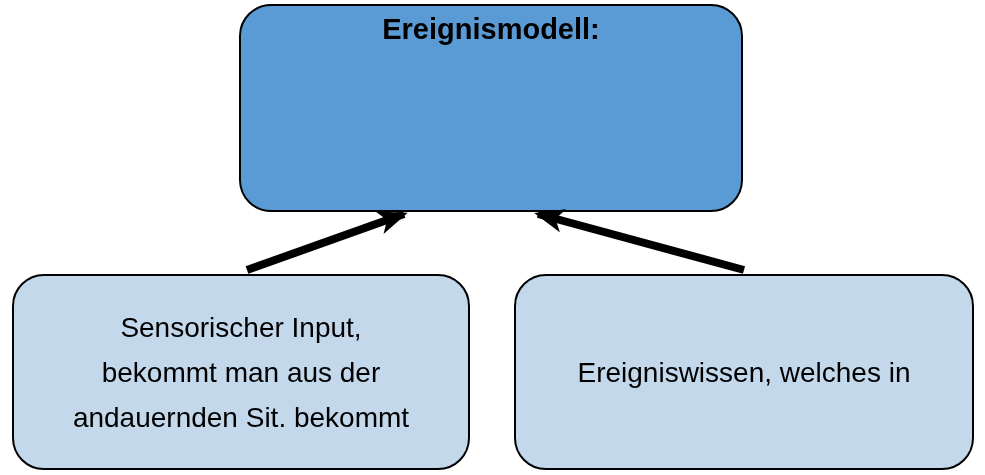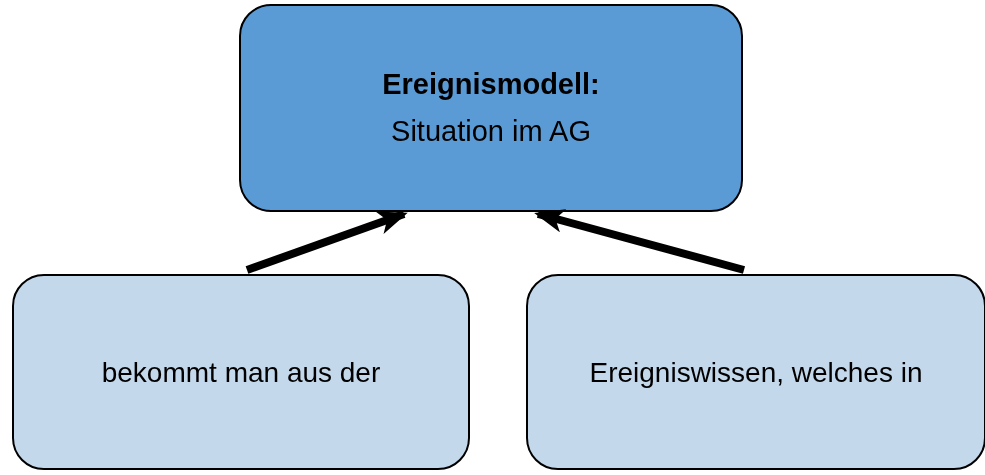--- a/index.html
+++ b/index.html
@@ -27,54 +27,56 @@
     text-align: center;
   }
   .node-top {
     left: 239px;
     top: 4px;
     width: 504px;
     height: 208px;
     background: var(--top_box_fill, #5b9bd5);
     font-size: 29px;
     line-height: 47px;
+    justify-content: space-between;
   }
   .node-bottom {
     top: 274px;
     width: 458px;
     height: 196px;
     background: var(--bottom_box_fill, #c4d8ec);
     font-size: 28px;
     line-height: 45px;
   }
   .node-bottom-left  { left: 12px; }
-  .node-bottom-right { left: 526px; width: 460px; }
+  .node-bottom-right { left: 514px; width: 460px; }
   .node-title {
     font-weight: bold;
   }
   .node-line {
     white-space: nowrap;
   }
   svg.arrows {
     position: absolute;
     left: 0;
     top: 0;
     pointer-events: none;
   }
 </style>
 </head>
 <body style="--background: #ffffff; --top_box_fill: #5b9bd5; --bottom_box_fill: #c4d8ec; --border: #000000; --arrow: #000000; --text: #000000;">
 
 <div class="node node-top">
   <div class="node-title">Ereignismodell:</div>
-  <div class="node-line">Situation im AG</div>
 </div>
 
 <div class="node node-bottom node-bottom-left">
+  <div class="node-line">Sensorischer Input,</div>
   <div class="node-line">bekommt man aus der</div>
+  <div class="node-line">andauernden Sit. bekommt</div>
 </div>
 
 <div class="node node-bottom node-bottom-right">
   <div class="node-line">Ereigniswissen, welches in</div>
 </div>
 
 <svg class="arrows" width="985" height="475" viewBox="0 0 985 475">
   <defs>
     <marker id="stealth-head" markerUnits="userSpaceOnUse" markerWidth="30" markerHeight="24" refX="26" refY="12" orient="auto">
       <path d="M0,0 L30,12 L0,24 L8,12 Z" fill="currentColor"></path>

